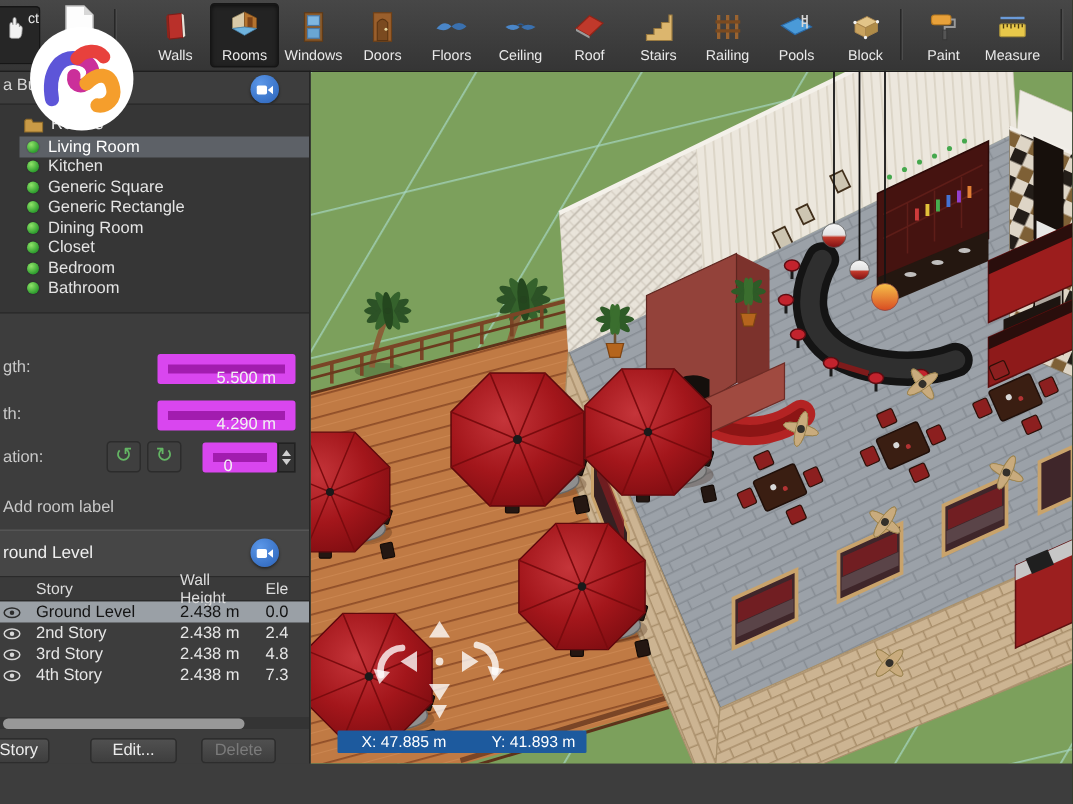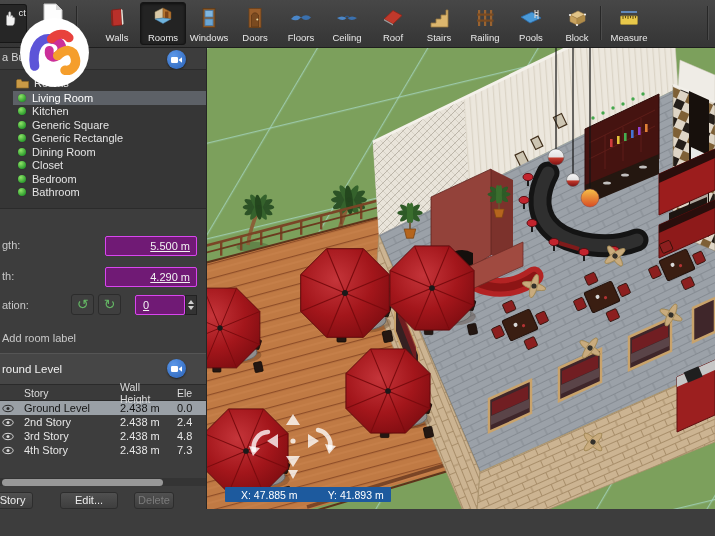--- a/index.html
+++ b/index.html
@@ -35,22 +35,22 @@
         border-top:1px solid #2b2b2b;border-bottom:1px solid #2b2b2b;}
   .tree-root{position:absolute;left:16px;top:7px;display:flex;align-items:center;gap:5px;
              font-size:11px;color:#e4e4e4;}
   .tree-item{position:absolute;left:13px;width:194px;height:13.5px;display:flex;align-items:center;
              gap:6px;font-size:11px;color:#e4e4e4;padding-left:5px;box-sizing:border-box;}
   .tree-item.sel{background:#5d6167;color:#ffffff;}
   .bullet{width:8px;height:8px;border-radius:50%;flex:0 0 auto;
           background:radial-gradient(circle at 35% 30%,#8fe468,#2f9e2f 70%);box-shadow:0 0 1px #0008;}
   .fieldrow{position:absolute;left:0;width:207px;height:20px;}
   .fieldrow .flab{position:absolute;left:2px;top:3px;font-size:11px;color:#c9c9c9;}
-  .valbox{position:absolute;background:#701a75;border:1px solid #d946ef;border-radius:2px;
-          color:#f2f2f2;font-size:11px;text-align:right;box-sizing:border-box;padding:3px 6px 0 0;height:20px;text-decoration:underline;}
+  .valbox{position:absolute;background:#a21caf;border:7px solid #d946ef;border-radius:2px;
+          color:#f2f2f2;font-size:11px;text-align:right;box-sizing:border-box;padding:3px 6px 0 0;height:20px;}
   .rot-btn{position:absolute;top:-2px;width:23px;height:21px;background:#3f3f3f;border:1px solid #2c2c2c;
            border-radius:3px;color:#64b564;font-family:"DejaVu Sans",sans-serif;font-size:14px;
            line-height:19px;text-align:center;box-sizing:border-box;}
   .spinner{position:absolute;top:0;width:12px;height:20px;background:#333;border:1px solid #222;
            box-sizing:border-box;display:flex;flex-direction:column;align-items:center;justify-content:center;gap:2px;}
   .spinner i{width:0;height:0;border-left:3px solid transparent;border-right:3px solid transparent;}
   .spinner .up{border-bottom:4px solid #cfcfcf;}
   .spinner .dn{border-top:4px solid #cfcfcf;}
   .addlabel{position:absolute;left:2px;top:285px;font-size:11px;color:#c9c9c9;}
   .gl-header{position:absolute;left:0;top:306px;width:207px;height:30px;background:#464646;
@@ -187,20 +187,28 @@
         </svg>
         <span class="lab">Block</span>
       </div>
     </div>
 
     <div class="tb-sep" style="left:600px"></div>
 
     <div class="tb-group" style="left:606px">
       <div class="tb-btn">
         <svg viewBox="0 0 24 24">
+          <rect x="4" y="4" width="13" height="6.5" rx="2" fill="#e8a13a" stroke="#b87a20" stroke-width="0.8"></rect>
+          <path d="M17,7 L19.5,7 L19.5,12 L12.8,12 L12.8,14" stroke="#9a9a9a" stroke-width="1.3" fill="none"></path>
+          <rect x="11.6" y="14" width="2.6" height="6.5" fill="#555" stroke="#333" stroke-width="0.5"></rect>
+        </svg>
+        <span class="lab">Paint</span>
+      </div>
+      <div class="tb-btn">
+        <svg viewBox="0 0 24 24">
           <line x1="4" y1="6" x2="20" y2="6" stroke="#6a9ad8" stroke-width="1.6"></line>
           <rect x="3.5" y="10" width="17" height="8.5" rx="1" fill="#e8c84a" stroke="#a8903a" stroke-width="0.8"></rect>
           <path d="M6,10 v3 M8.5,10 v2.2 M11,10 v3 M13.5,10 v2.2 M16,10 v3 M18.5,10 v2.2" stroke="#4a3a10" stroke-width="0.9" fill="none"></path>
         </svg>
         <span class="lab">Measure</span>
       </div>
     </div>
     <div class="tb-sep" style="left:707px"></div>
   </div>
 
@@ -350,21 +358,21 @@
         <span class="c-ele">7.3</span>
       </div>
     </div>
 
     <div class="scrollbar">
       <div class="scroll-thumb"></div>
     </div>
 
     <div class="pbtn" style="left:-25px;width:58px">ew Story</div>
     <div class="pbtn" style="left:60px;width:58px">Edit...</div>
-    <div class="pbtn disabled" style="left:134px;width:40px">Delete</div>
+    <div class="pbtn disabled" style="left:134px;width:50px">Delete</div>
   </div>
 
   <div class="viewport">
     <svg width="508" height="462" viewBox="0 0 508 462">
       <defs>
         <pattern id="gridShallow" width="93" height="93" patternUnits="userSpaceOnUse" patternTransform="rotate(-13.5)">
           <path d="M0,0.5 H93" stroke="#a6d6c2" stroke-width="1.4" opacity="0.75"></path>
         </pattern>
         <pattern id="gridSteep" width="95" height="95" patternUnits="userSpaceOnUse" patternTransform="rotate(30.6)">
           <path d="M0.5,0 V95" stroke="#a6d6c2" stroke-width="1.4" opacity="0.75"></path>

